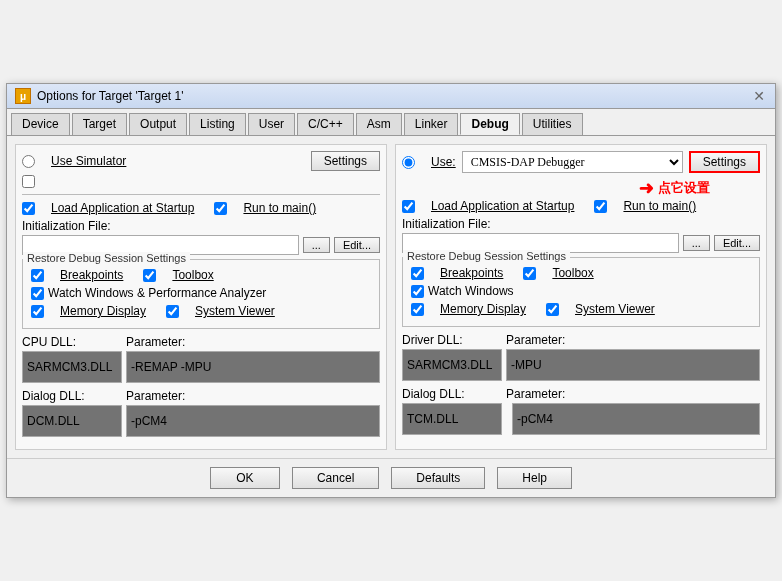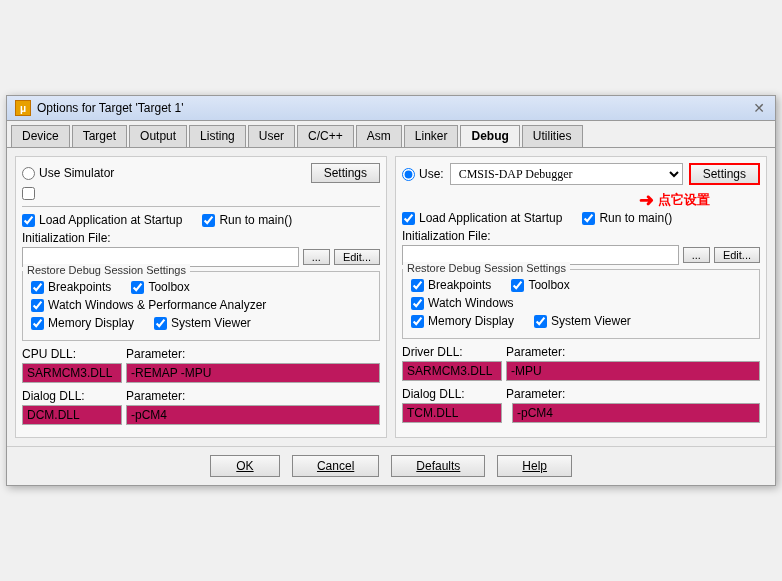--- a/index.html
+++ b/index.html
@@ -98,21 +98,22 @@
     }
     .radio-row {
       display: flex;
       align-items: center;
       justify-content: space-between;
       margin-bottom: 4px;
     }
     .radio-label {
       display: flex;
       align-items: center;
-      gap: 4px;
+      gap: 16px;
+      text-decoration: underline;
     }
     input[type="radio"], input[type="checkbox"] {
       margin: 0;
     }
     .settings-btn {
       padding: 2px 12px;
       border: 1px solid #888;
       background: linear-gradient(to bottom, #f8f8f8, #e0e0e0);
       cursor: pointer;
       font-size: 12px;
@@ -152,22 +153,22 @@
     .two-check-row {
       display: flex;
       gap: 20px;
       margin-bottom: 4px;
     }
     .dll-section {
       margin-bottom: 6px;
     }
     .dll-input {
       border: 1px solid #aaa;
-      background: #be185d;
-      padding: 2px 4px;
+      background: #737373;
+      padding: 8px 4px;
       font-size: 12px;
     }
     .dll-input.short {
       width: 100px;
     }
     .dll-input.long {
       flex: 1;
     }
     .init-row {
       display: flex;
@@ -198,21 +199,20 @@
       font-size: 12px;
       height: 22px;
       font-family: Liberation Serif, serif;
     }
     .footer-buttons {
       display: flex;
       justify-content: center;
       gap: 12px;
       padding: 8px;
       border-top: 1px solid #ccc;
-      text-decoration: underline;
     }
     .footer-btn {
       padding: 3px 24px;
       border: 1px solid #888;
       background: linear-gradient(to bottom, #f8f8f8, #e0e0e0);
       cursor: pointer;
       font-size: 12px;
       min-width: 70px;
     }
     .use-section {

